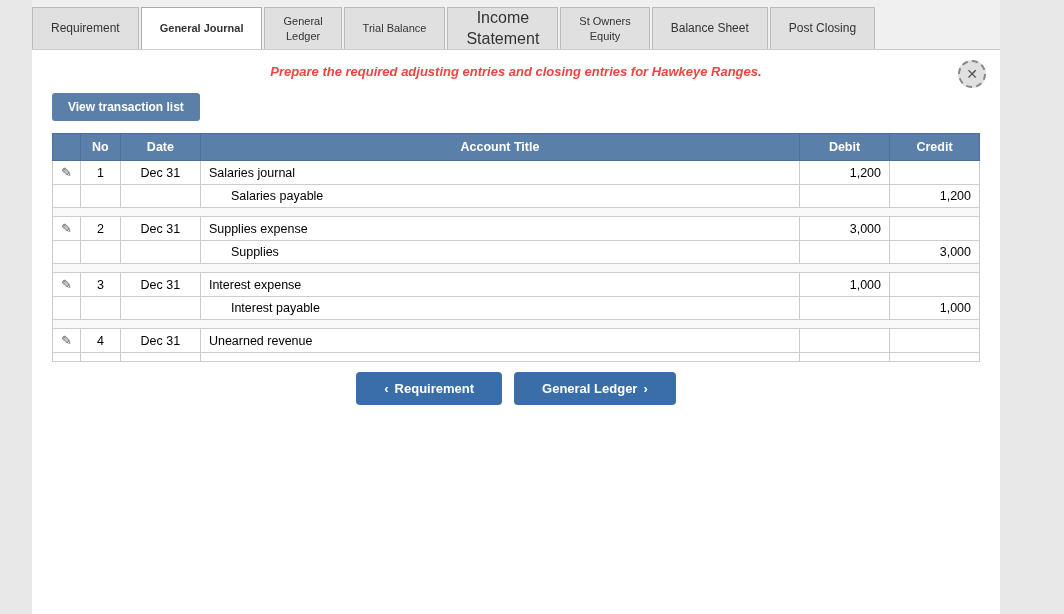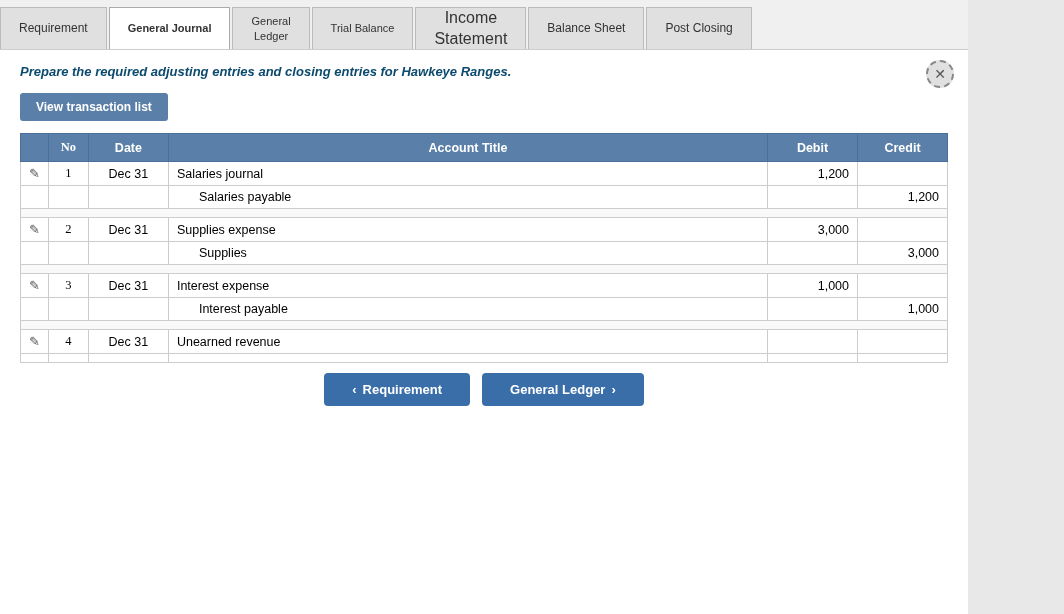--- a/index.html
+++ b/index.html
@@ -11,20 +11,21 @@
       height: 614px;
       overflow: hidden;
     }
 
     .main-container {
       width: 968px;
       height: 614px;
       background: #f0f0f0;
       display: flex;
       flex-direction: column;
+      margin-left: 32px;
     }
 
     
     .top-nav {
       display: flex;
       flex-direction: row;
       background: #f0f0f0;
       border-bottom: 1px solid #ccc;
       padding: 0;
       height: 50px;
@@ -62,22 +63,23 @@
       padding: 14px 20px 10px 20px;
       display: flex;
       flex-direction: column;
       position: relative;
     }
 
     .instruction-text {
       font-style: italic;
       font-weight: bold;
       font-size: 13px;
-      color: #0c4a6e;
+      color: #ef4444;
       margin-bottom: 14px;
+      text-align: center;
     }
 
     .instruction-text span {
       font-style: italic;
       font-weight: bold;
     }
 
     
     .button-row {
       display: flex;
@@ -149,21 +151,21 @@
     .journal-table tbody tr.spacer-row td {
       height: 8px;
       border-left: 1px solid #ccc;
       border-right: 1px solid #ccc;
       border-top: none;
       border-bottom: none;
       background: #f9f9f9;
     }
 
     .col-edit { width: 22px; text-align: center; }
-    .col-no { width: 40px; text-align: center; font-family: Liberation Serif, serif; }
+    .col-no { width: 40px; text-align: center; }
     .col-date { width: 80px; text-align: center; }
     .col-account { }
     .col-debit { width: 90px; text-align: right; }
     .col-credit { width: 90px; text-align: right; }
 
     .edit-icon {
       color: #555;
       font-size: 13px;
       cursor: pointer;
     }
@@ -210,20 +212,23 @@
       <span style="font-size:11px; text-align:center; line-height:1.3;">General Journal</span>
     </div>
     <div class="nav-tab">
       <span style="font-size:11px; line-height:1.3;">General<br>Ledger</span>
     </div>
     <div class="nav-tab">
       <span style="font-size:11px; text-align:left; line-height:1.3;">Trial Balance</span>
     </div>
     <div class="nav-tab">
       <span style="font-size:16px; text-align:center; line-height:1.3;">Income<br>Statement</span>
+    </div>
+    <div class="nav-tab">
+      <span style="font-size:11px; text-align:center; line-height:1.3;">St Owners<br>Equity</span>
     </div>
     <div class="nav-tab">
       <span>Balance Sheet</span>
     </div>
     <div class="nav-tab">
       <span>Post Closing</span>
     </div>
   </div>
 
   <div class="content-area">

